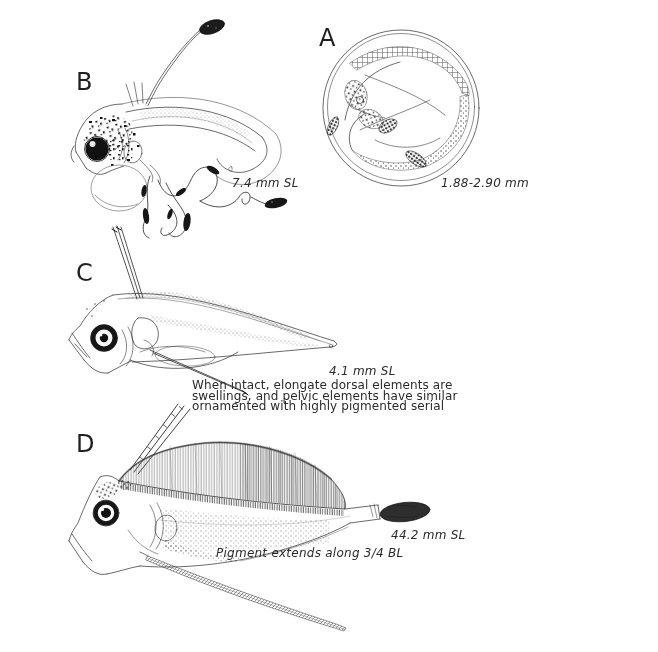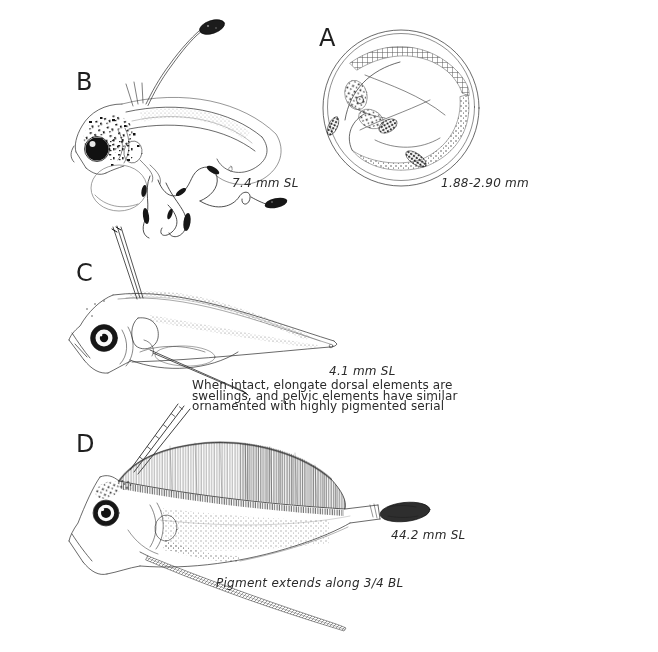--- a/index.html
+++ b/index.html
@@ -235,21 +235,21 @@
 
 <div class="panel-letter" style="left:319px;top:26px;">A</div>
 <div class="panel-letter" style="left:76px;top:70px;">B</div>
 <div class="panel-letter" style="left:76px;top:261px;">C</div>
 <div class="panel-letter" style="left:76px;top:432px;">D</div>
 
 <div class="cap" style="left:441px;top:176px;">1.88-2.90 mm</div>
 <div class="cap" style="left:232px;top:176px;">7.4 mm SL</div>
 <div class="cap" style="left:329px;top:364px;">4.1 mm SL</div>
 <div class="cap" style="left:391px;top:528px;">44.2 mm SL</div>
-<div class="cap" style="left:216px;top:576px;text-align:center;">Pigment extends along 3/4 BL</div>
+<div class="cap" style="left:216px;top:546px;text-align:center;">Pigment extends along 3/4 BL</div>
 
 <div class="annot">
   <div>When intact, elongate dorsal elements are</div>
   <div>swellings, and pelvic elements have similar</div>
   <div>ornamented with highly pigmented serial</div>
 </div>
 
 </div>
 
 </body></html>

